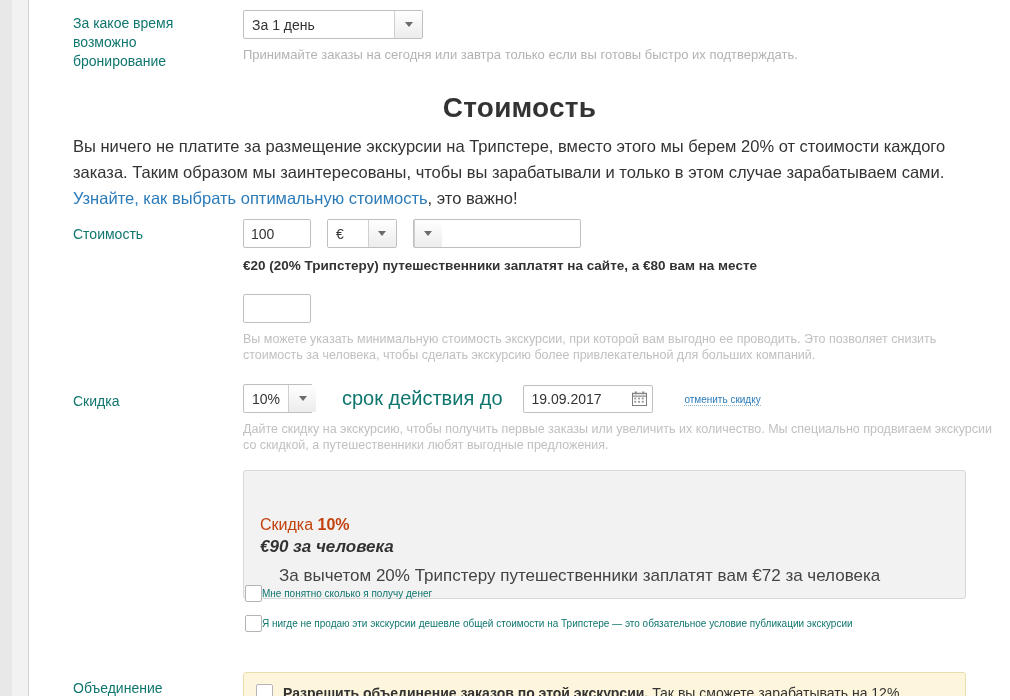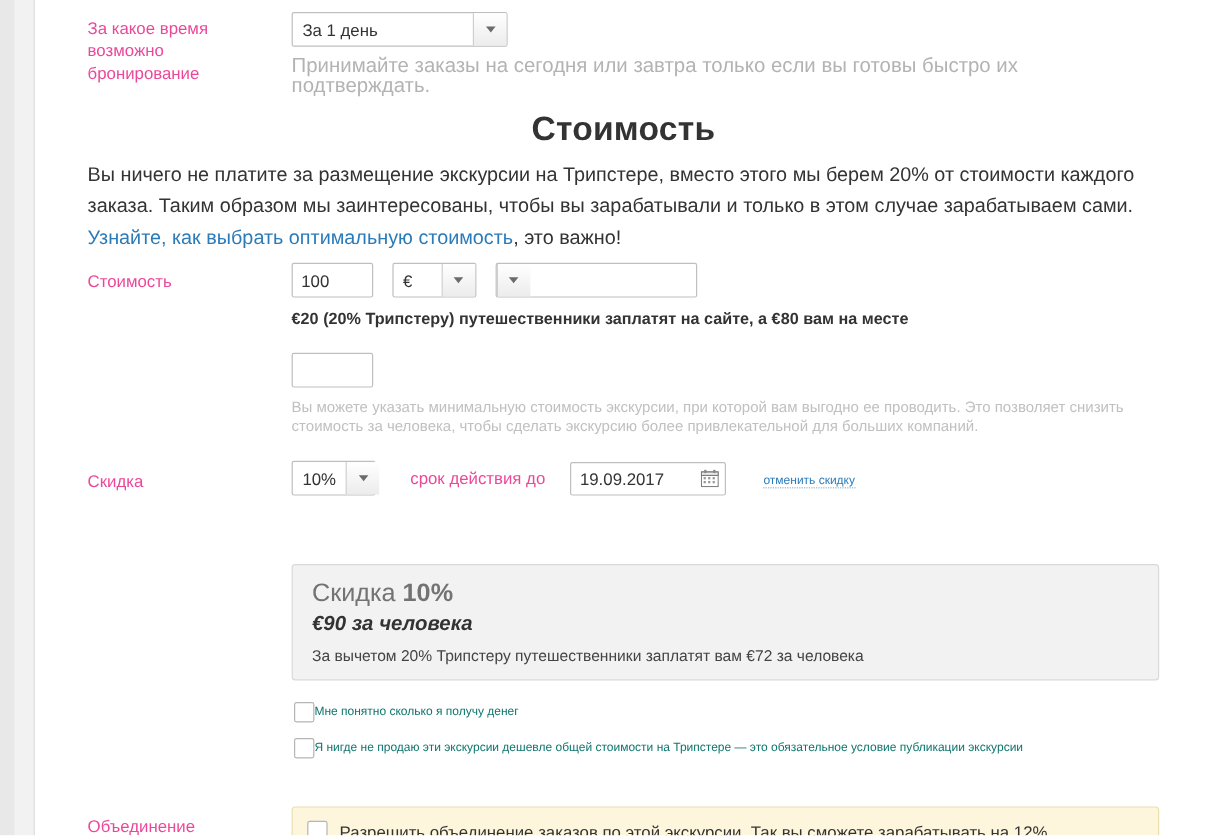--- a/index.html
+++ b/index.html
@@ -51,27 +51,27 @@
     left: 0; bottom: 0;
     width: 1010px;
     height: 4px;
     background: #ffffff;
   }
 
   .row {
     position: absolute;
   }
   .label {
-    color: #ec4899;
+    color: #0f766e;
     font-size: 14px;
     line-height: 19px;
   }
   .hint {
     color: #b3b3b3;
-    font-size: 17px;
+    font-size: 13px;
     line-height: 17px;
   }
   .hint-sm {
     color: #c0c0c0;
     font-size: 12.5px;
     line-height: 16px;
   }
 
   
   .select {
@@ -171,35 +171,37 @@
   }
 
   .discount-box {
     border: 1px solid #d9d9d9;
     background: #f2f2f2;
     border-radius: 3px;
     box-sizing: border-box;
     padding: 12px 16px;
   }
   .discount-line1 {
-    font-size: 21px;
-    color: #737373;
+    font-size: 16px;
+    color: #c2410c;
     margin-bottom: 3px;
+    margin-top: 33px;
   }
   .discount-line1 b { font-weight: bold; }
   .discount-line2 {
     font-size: 17px;
     color: #333;
     font-weight: bold;
     margin-bottom: 9px;
     font-style: italic;
   }
   .discount-line3 {
-    font-size: 13px;
+    font-size: 17px;
     color: #444;
+    margin-left: 19px;
   }
 
   .checkrow {
     display: flex;
     align-items: flex-start;
   }
   .checkbox {
     width: 17px; height: 17px;
     border: 1px solid #b5b5b5;
     background: #fff;
@@ -222,21 +224,21 @@
     padding: 10px 12px;
     display: flex;
     align-items: flex-start;
   }
   .yellow-box .ctext {
     margin-left: 10px;
     font-size: 14px;
     color: #333;
     line-height: 20px;
   }
-  .yellow-box b { font-weight: normal; }
+  .yellow-box b { font-weight: bold; }
 </style>
 </head>
 <body>
 
 <div class="page">
 
   <div class="gutter">
     <div class="gutter-inner"></div>
   </div>
 
@@ -308,41 +310,44 @@
     </div>
 
     <div class="row" style="left:214px; top:384px;">
       <span class="select" style="width:70px;">
         <span class="sel-text">10%</span>
         <span class="sel-btn">
             <i class="caret"></i>
           </span>
       </span>
       <span style="display:inline-block; width:20px;"></span>
-      <span class="label" style="font-size:14px; vertical-align:middle;">срок действия до</span>
+      <span class="label" style="font-size:20px; vertical-align:middle;">срок действия до</span>
       <span style="display:inline-block; width:12px;"></span>
       <span class="date-wrap">
         <input class="textinput sm" style="width: 130px; padding-right: 24px;" value="19.09.2017">
         <svg class="cal-icon" viewBox="0 0 16 16">
           <rect x="0.5" y="2.5" width="15" height="13" fill="#ffffff" stroke="#777" stroke-width="1"></rect>
           <rect x="0.5" y="2.5" width="15" height="3" fill="#ededed" stroke="#777" stroke-width="1"></rect>
           <rect x="3" y="0.5" width="2" height="3" fill="#888"></rect>
           <rect x="11" y="0.5" width="2" height="3" fill="#888"></rect>
           <rect x="2.5" y="7" width="2" height="2" fill="#999"></rect>
           <rect x="6.5" y="7" width="2" height="2" fill="#999"></rect>
           <rect x="10.5" y="7" width="2" height="2" fill="#999"></rect>
           <rect x="2.5" y="10.5" width="2" height="2" fill="#999"></rect>
           <rect x="6.5" y="10.5" width="2" height="2" fill="#999"></rect>
           <rect x="10.5" y="10.5" width="2" height="2" fill="#999"></rect>
         </svg>
       </span>
       <span style="display:inline-block; width:22px;"></span>
       <a class="link-dotted" href="#">отменить скидку</a>
     </div>
 
+    <div class="row" style="left:214px; top:421px; width:752px;">
+      <div class="hint-sm">Дайте скидку на экскурсию, чтобы получить первые заказы или увеличить их количество. Мы специально продвигаем экскурсии со скидкой, а путешественники любят выгодные предложения.</div>
+    </div>
 
     <div class="row" style="left:214px; top:470px; width:723px;">
       <div class="discount-box">
         <div class="discount-line1">
           <span>Скидка </span><b>10%</b>
         </div>
         <div class="discount-line2">€90 за человека</div>
         <div class="discount-line3">За вычетом 20% Трипстеру путешественники заплатят вам €72 за человека</div>
       </div>
     </div>

